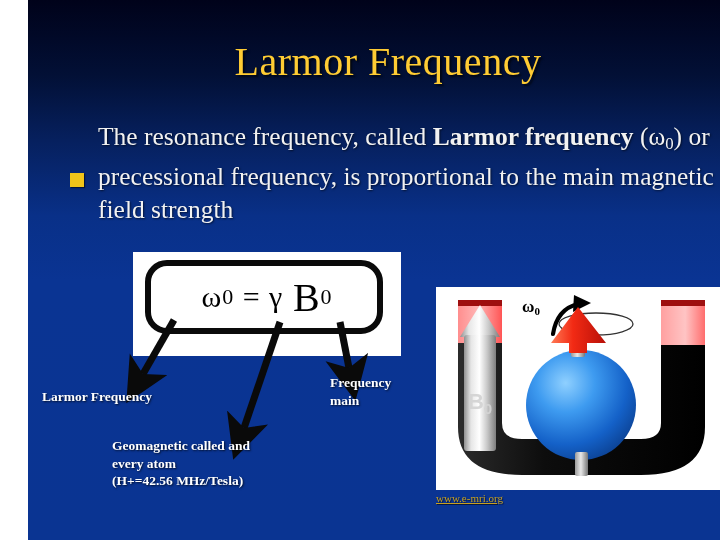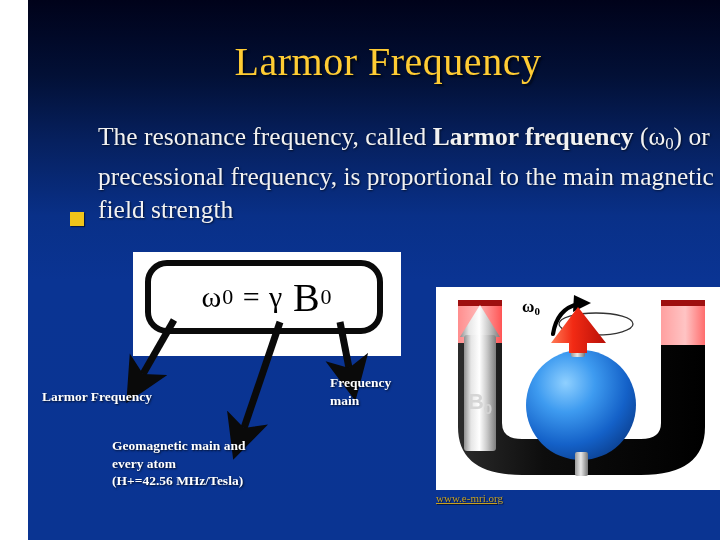--- a/index.html
+++ b/index.html
@@ -47,21 +47,21 @@
     font-family: "Liberation Serif", serif;
   }
 
   
   #bullet-block {
     position: absolute;
     left: 42px;
     top: 120px;
     width: 645px;
     display: flex;
-    align-items: flex-end;
+    align-items: center;
   }
   #bullet-marker {
     width: 14px;
     height: 14px;
     background: #f0c419;
     margin-top: 13px;
     margin-right: 14px;
     flex: 0 0 auto;
     box-shadow: 1px 1px 1px rgba(0,0,0,0.5);
   }
@@ -187,21 +187,21 @@
     <line x1="146" y1="320" x2="115" y2="374" stroke="#0a0a0a" stroke-width="7" marker-end="url(#ah)"></line>
     <line x1="252" y1="322" x2="216" y2="428" stroke="#0a0a0a" stroke-width="7" marker-end="url(#ah)"></line>
     <line x1="312" y1="322" x2="321" y2="368" stroke="#0a0a0a" stroke-width="7" marker-end="url(#ah)"></line>
   </svg>
 
   <div class="callout" id="callout-larmor">
     <span>Larmor Frequency</span>
   </div>
 
   <div class="callout" id="callout-gamma">
-    <div>Geomagnetic main and</div>
+    <div>Geomagnetic called and</div>
     <div>every atom</div>
     <div>(H+=42.56 MHz/Tesla)</div>
   </div>
 
   <div class="callout" id="callout-field">
     <div>Frequency</div>
     <div>main</div>
   </div>
 
   <div id="mri-figure">

